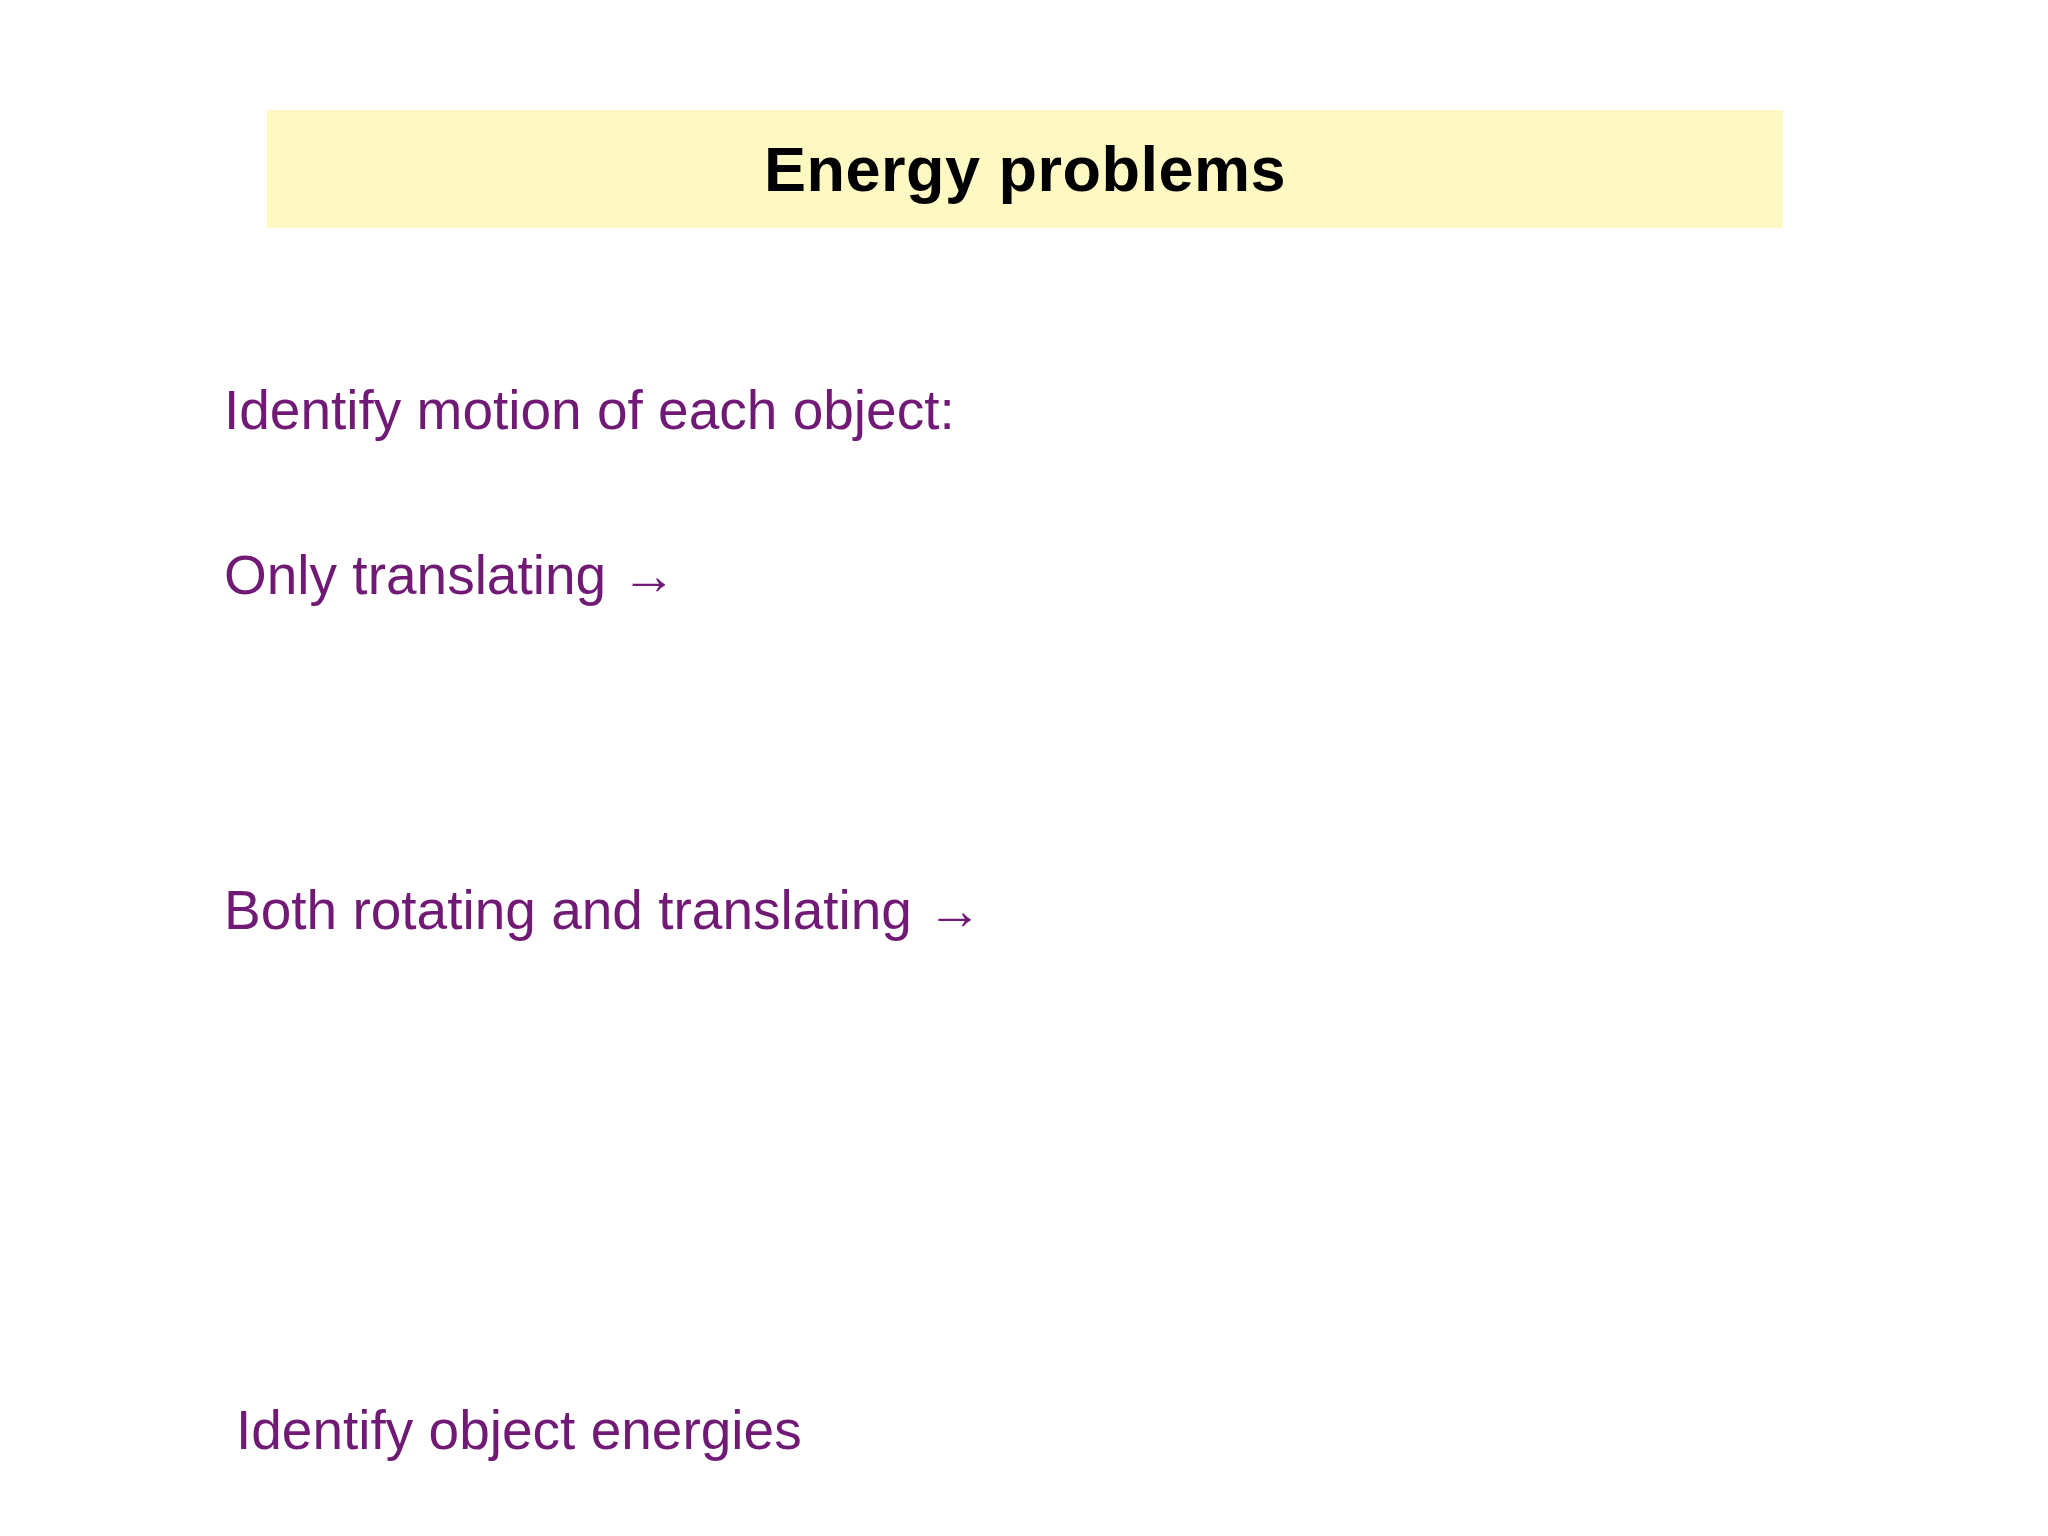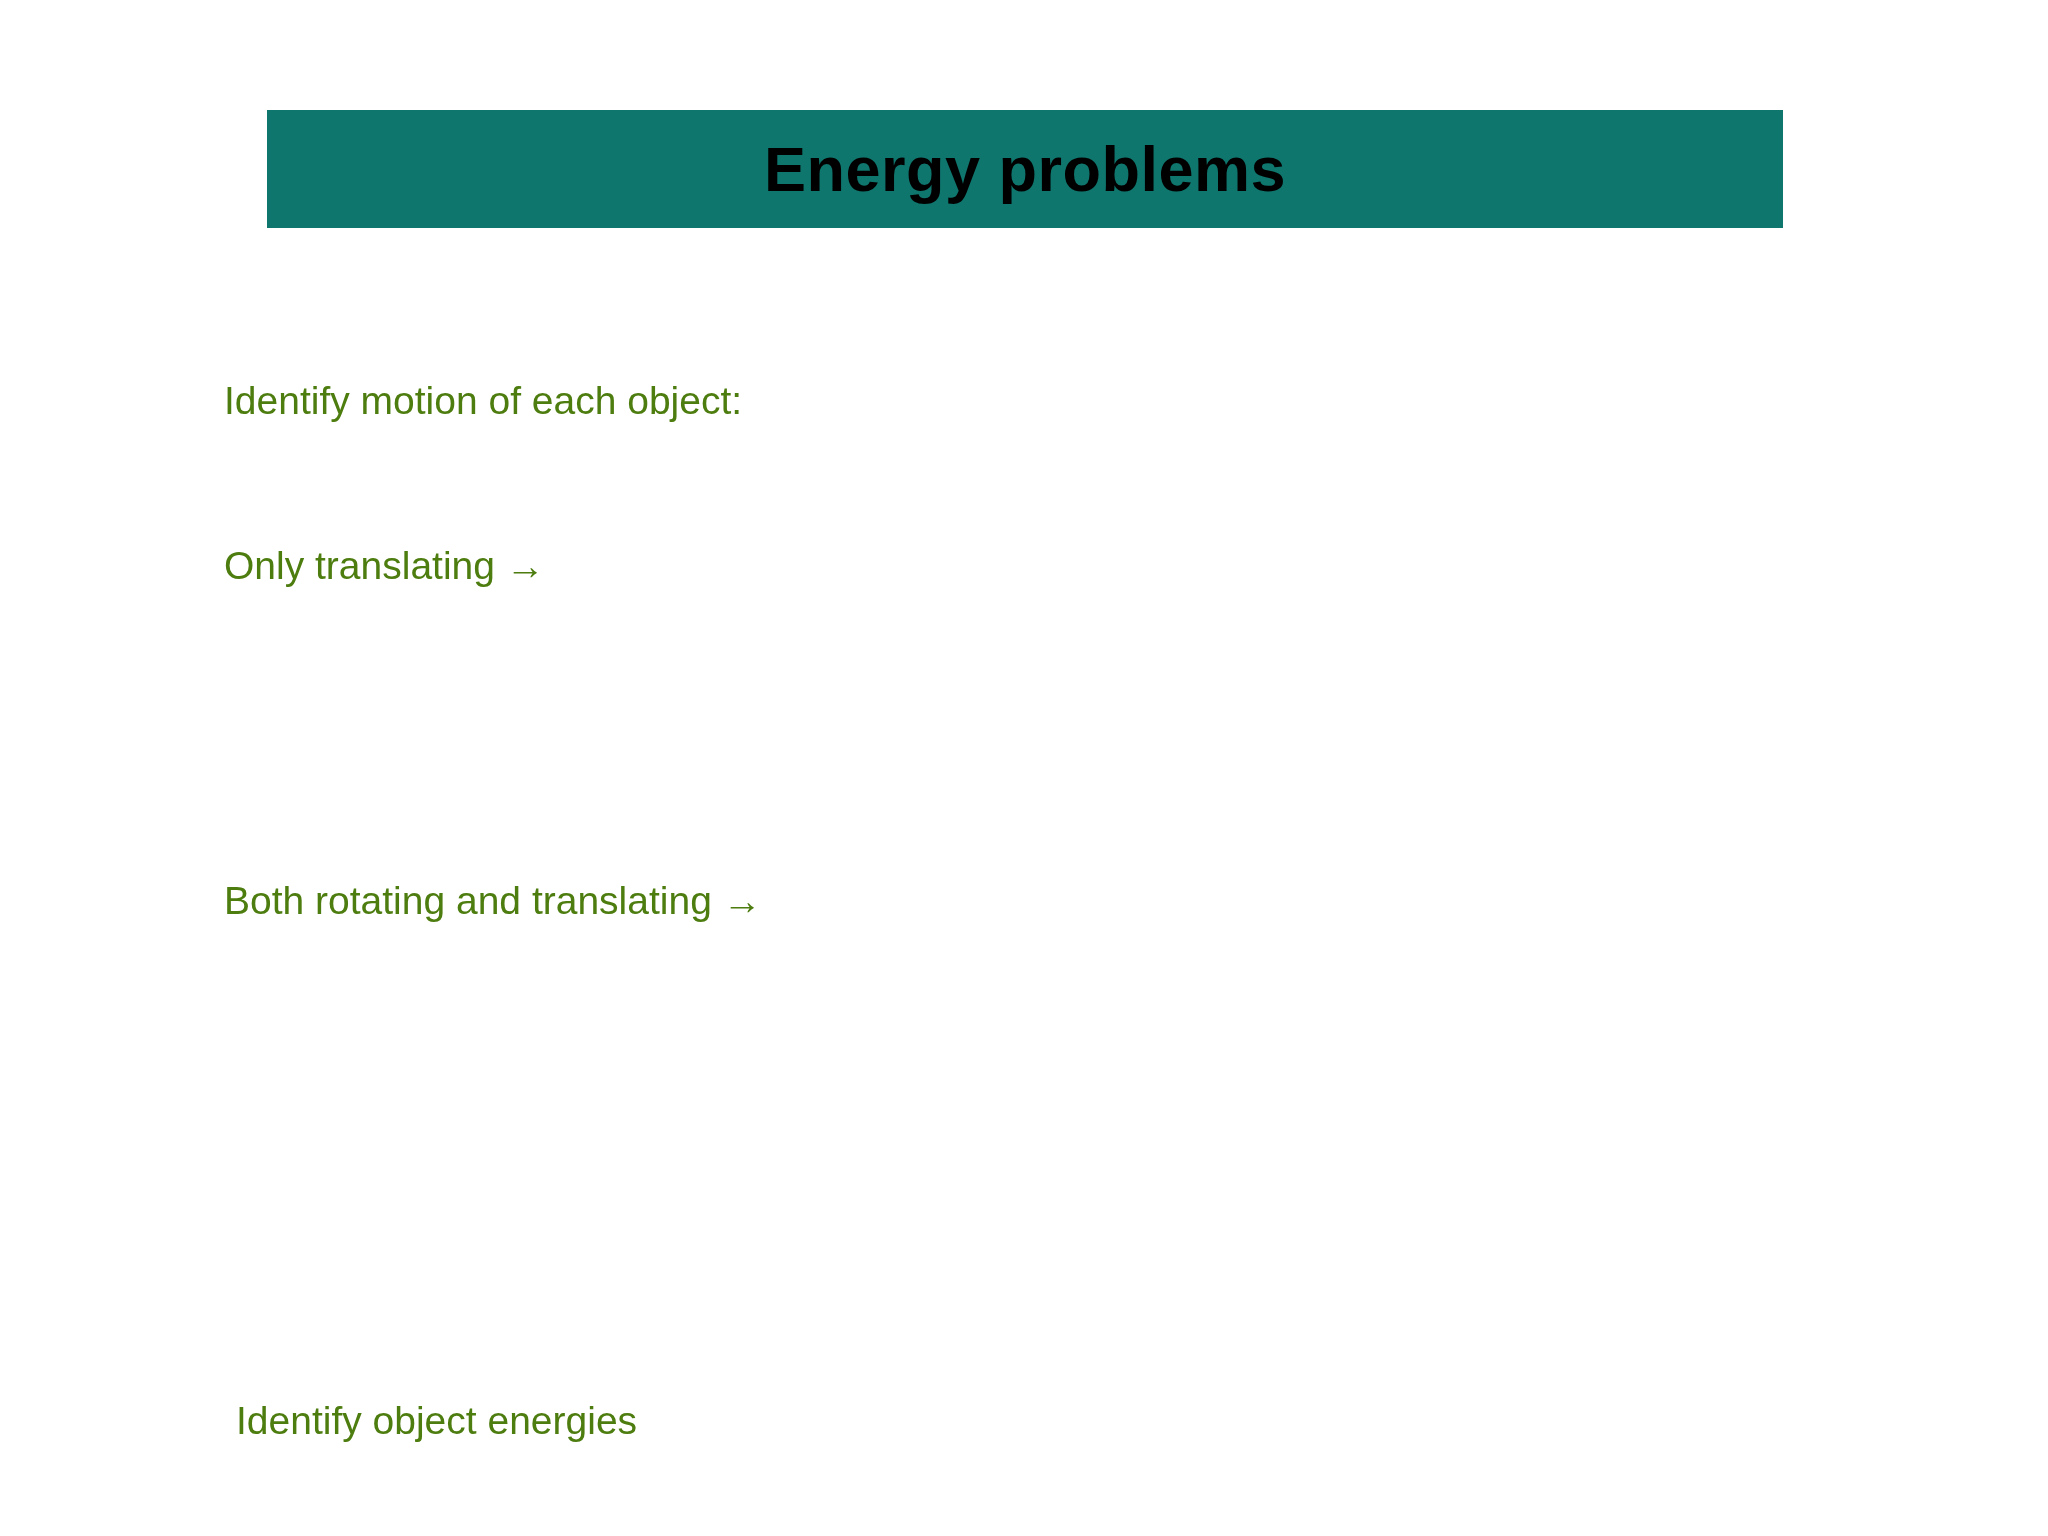--- a/index.html
+++ b/index.html
@@ -19,44 +19,44 @@
     width: 2048px;
     height: 1536px;
     background: #ffffff;
   }
   .title-banner {
     position: absolute;
     left: 267px;
     top: 110px;
     width: 1516px;
     height: 118px;
-    background: #0f766e;
+    background: #fef9c3;
     display: flex;
     align-items: center;
     justify-content: center;
   }
   .title-text {
     font-size: 63px;
     font-weight: bold;
     color: #000000;
     letter-spacing: 0.5px;
     line-height: 1;
   }
   .body-block {
     position: absolute;
     left: 0;
     top: 0;
     width: 2048px;
     height: 1536px;
   }
   .line {
     position: absolute;
-    font-size: 39px;
+    font-size: 55px;
     line-height: 1.1;
-    color: #4d7c0f;
+    color: #701a75;
     white-space: pre;
   }
   .l1 { left: 224px; top: 380px; }
   .l2 { left: 224px; top: 545px; }
   .l3 { left: 224px; top: 710px; }
   .l4 { left: 224px; top: 880px; }
   .l5 { left: 224px; top: 1120px; }
   .l6 { left: 236px; top: 1400px; }
   .gap-seg {
     display: inline-block;

